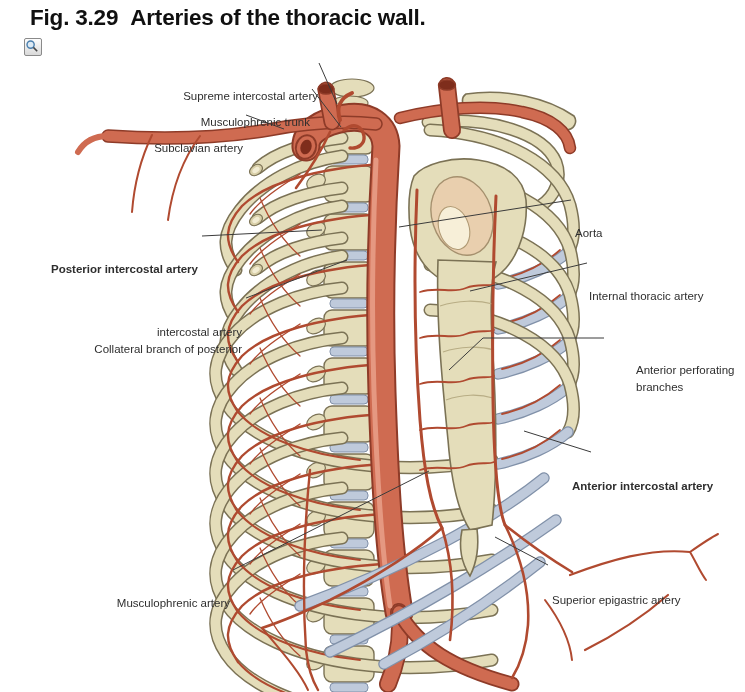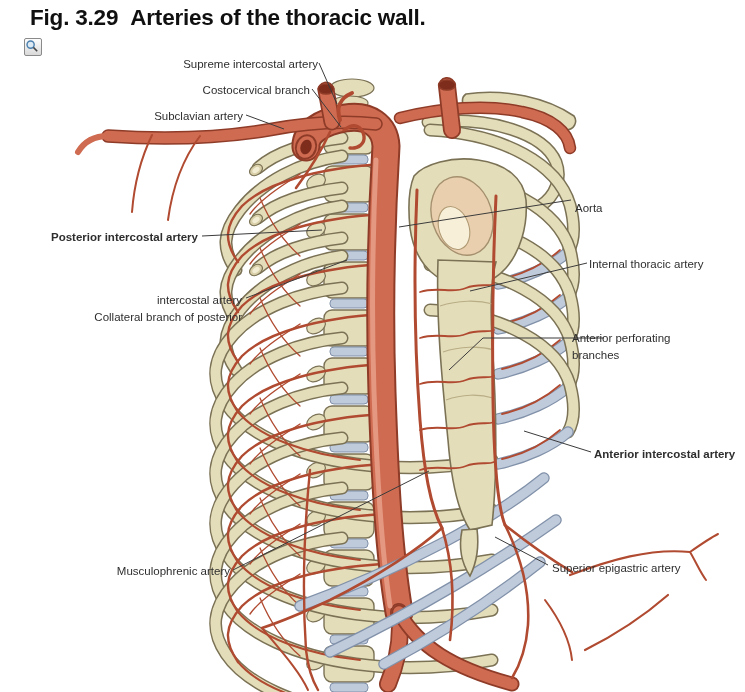--- a/index.html
+++ b/index.html
@@ -12,21 +12,21 @@
   #page{position:relative;width:745px;height:692px;background:var(--page-bg);
         font-family:"Liberation Sans",sans-serif;overflow:hidden;padding-left:20px;}
   #fig-title{position:absolute;left:30px;top:5px;font-size:22.5px;font-weight:700;
              letter-spacing:-0.2px;color:var(--title-color);white-space:nowrap;}
   #fig-title .fig-num{margin-right:12px;}
   #zoom-btn{position:absolute;left:24px;top:38px;width:18px;height:18px;padding:0;
             border:1px solid #8a8a8a;border-radius:2px;
             background:linear-gradient(#fdfdfd,#d9d9d9);cursor:pointer;
             display:flex;align-items:center;justify-content:center;}
   svg{position:absolute;left:0;top:0;}
-  .lbl{position:absolute;font-size:11.5px;line-height:17px;color:var(--label-color);white-space:nowrap;}
+  .lbl{position:absolute;font-size:11.5px;line-height:17px;color:var(--label-color);white-space:nowrap;margin-top:32px;}
   .lbl.bold{font-weight:700;}
   .lbl.r{text-align:right;white-space:normal;}
   .rib-outline{fill:none;stroke:var(--bone-outline);stroke-width:13;stroke-linecap:round;}
   .rib-fill{fill:none;stroke:var(--bone-fill);stroke-width:10;stroke-linecap:round;}
   .cart-outline{fill:none;stroke:var(--cartilage-outline);stroke-width:11.5;stroke-linecap:round;}
   .cart-fill{fill:none;stroke:var(--cartilage-fill);stroke-width:9;stroke-linecap:round;}
   .artery{fill:none;stroke:var(--artery-line);stroke-linecap:round;}
   .vessel-out{fill:none;stroke:var(--artery-outline);stroke-linecap:round;}
   .vessel{fill:none;stroke:var(--artery-fill);stroke-linecap:round;}
   .vessel-hi{fill:none;stroke:var(--artery-highlight);stroke-linecap:round;opacity:.85;}
@@ -276,29 +276,29 @@
       <line class="leader" x1="571" y1="200" x2="399" y2="227"></line>
       <line class="leader" x1="587" y1="263" x2="470" y2="291"></line>
       <polyline class="leader" points="604,338 483,338 449,370"></polyline>
       <line class="leader" x1="591" y1="452" x2="524" y2="431"></line>
       <line class="leader" x1="548" y1="565" x2="495" y2="537"></line>
       <line class="leader" x1="233" y1="570" x2="429" y2="471"></line>
     </g>
   </svg>
 
   <div class="lbl r" style="left:140px;top:56px;width:178px">Supreme intercostal artery</div>
-  <div class="lbl r" style="left:140px;top:82px;width:170px">Costocervical branch</div>
+  <div class="lbl r" style="left:140px;top:82px;width:170px">Musculophrenic trunk</div>
   <div class="lbl r" style="left:90px;top:108px;width:153px">Subclavian artery</div>
   <div class="lbl r bold" style="left:10px;top:229px;width:188px">Posterior intercostal artery</div>
   <div class="lbl r" style="left:10px;top:292px;width:232px">
     <div>intercostal artery</div>
     <div>Collateral branch of posterior</div>
   </div>
-  <div class="lbl" style="left:575px;top:200px">Aorta</div>
+  <div class="lbl" style="left:575px;top:193px">Aorta</div>
   <div class="lbl" style="left:589px;top:256px">Internal thoracic artery</div>
-  <div class="lbl" style="left:572px;top:330px">
+  <div class="lbl" style="left:636px;top:330px">
     <div>Anterior perforating</div>
     <div>branches</div>
   </div>
-  <div class="lbl bold" style="left:594px;top:446px">Anterior intercostal artery</div>
+  <div class="lbl bold" style="left:572px;top:446px">Anterior intercostal artery</div>
   <div class="lbl r" style="left:40px;top:563px;width:190px">Musculophrenic artery</div>
   <div class="lbl" style="left:552px;top:560px">Superior epigastric artery</div>
 </div>
 
 </body></html>

